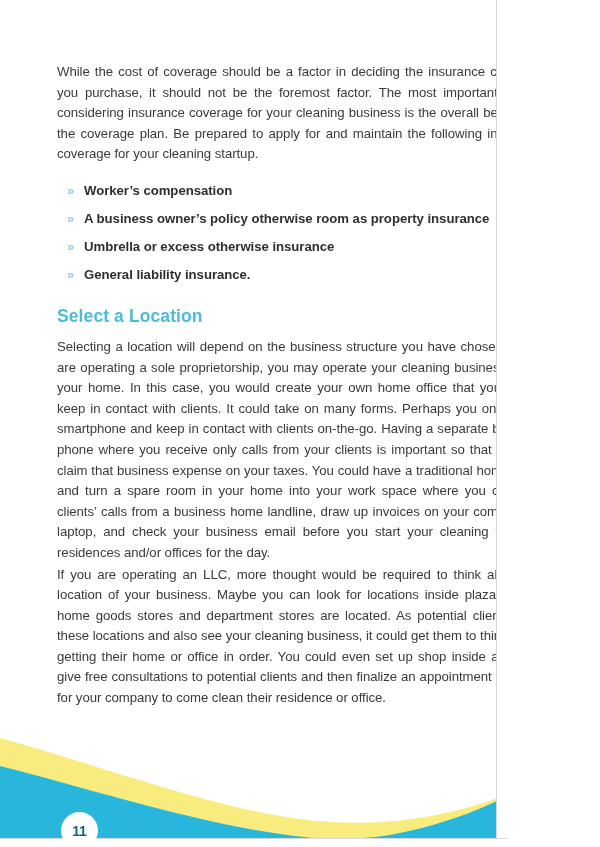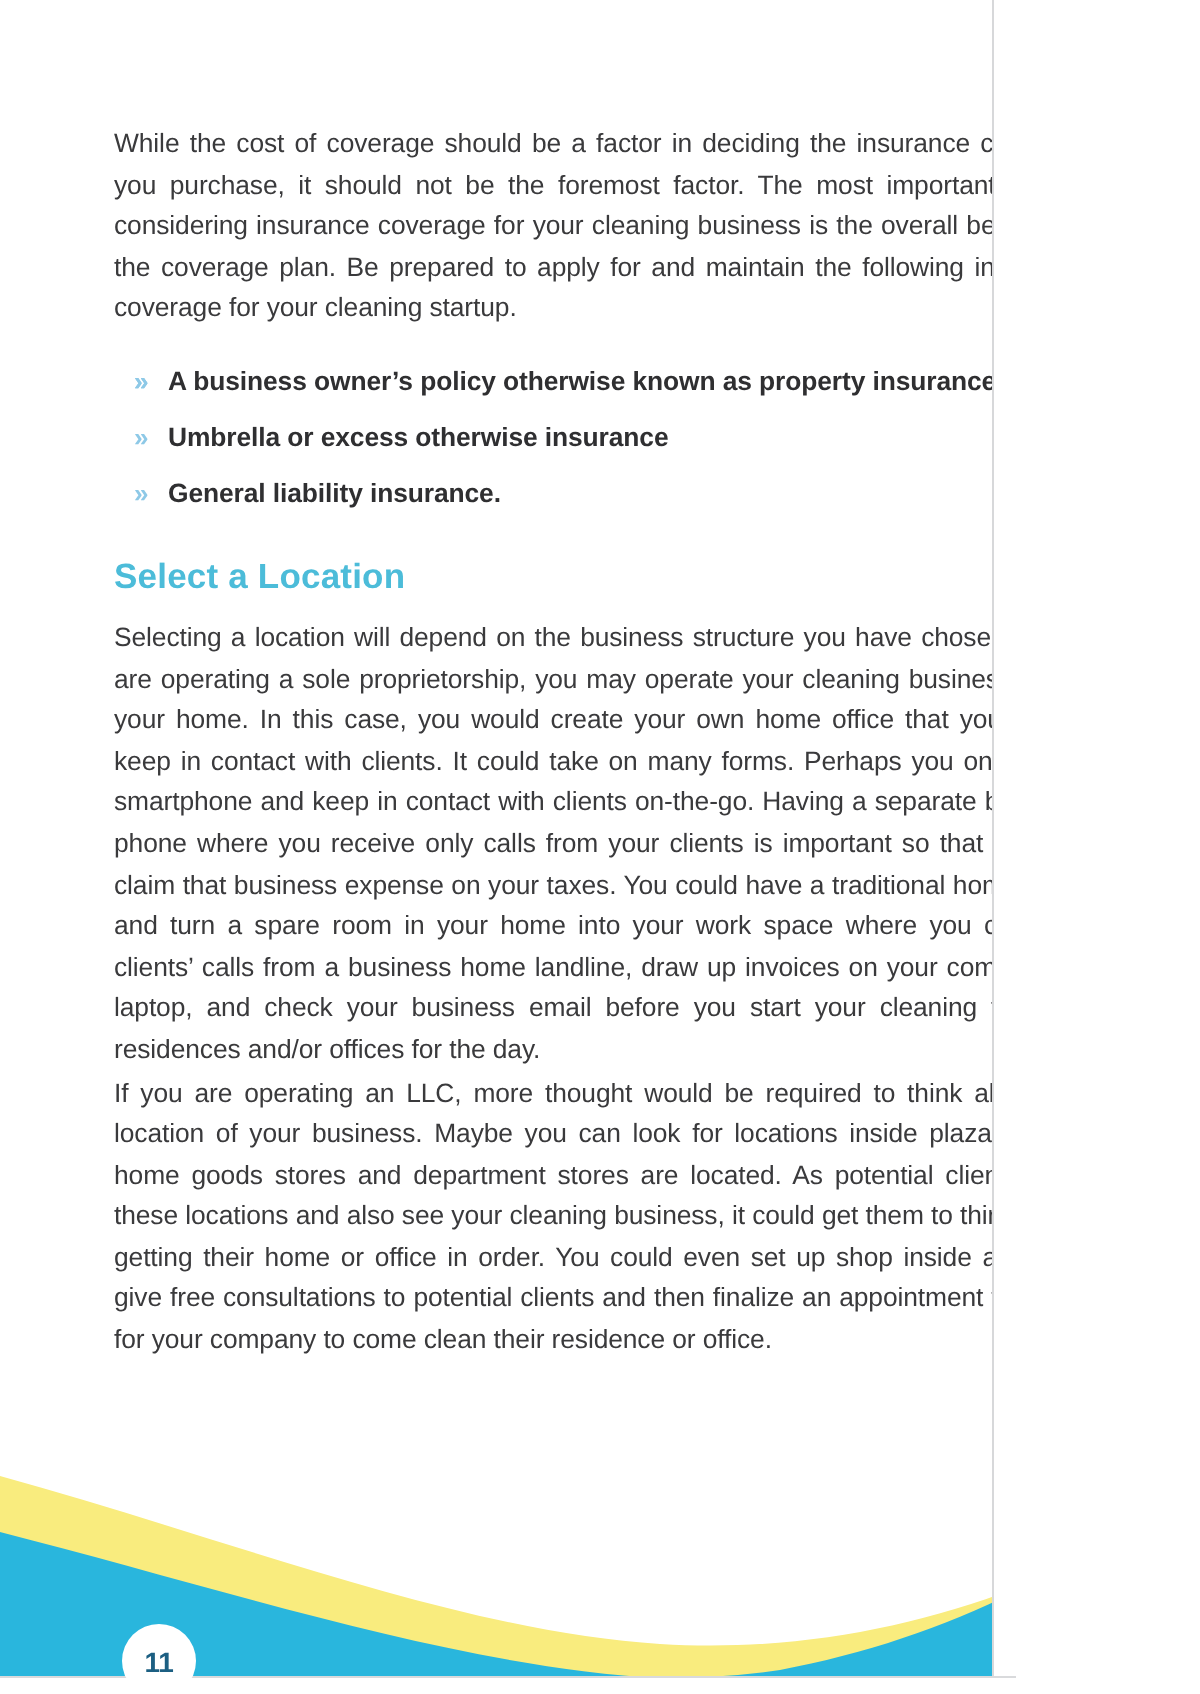--- a/index.html
+++ b/index.html
@@ -155,24 +155,25 @@
 
 <div id="page">
 
   <div id="content">
 
     <p class="para" id="intro-paragraph">While the cost of coverage should be a factor in deciding the insurance coverage you purchase, it should not be the foremost factor. The most important part in considering insurance coverage for your cleaning business is the overall benefits of the coverage plan. Be prepared to apply for and maintain the following insurance coverage for your cleaning startup.</p>
 
     <ul id="insurance-list">
       <li>
         <span class="bullet-marker">»</span>
-      </li>
-      <li>
-        <span class="bullet-marker">»</span>
-        <span>A business owner’s policy otherwise known as property insurance</span>
+        <span>Worker’s compensation</span>
+      </li>
+      <li>
+        <span class="bullet-marker">»</span>
+        <span>A business owner’s policy otherwise room as property insurance</span>
       </li>
       <li>
         <span class="bullet-marker">»</span>
         <span>Umbrella or excess otherwise insurance</span>
       </li>
       <li>
         <span class="bullet-marker">»</span>
         <span>General liability insurance.</span>
       </li>
     </ul>

